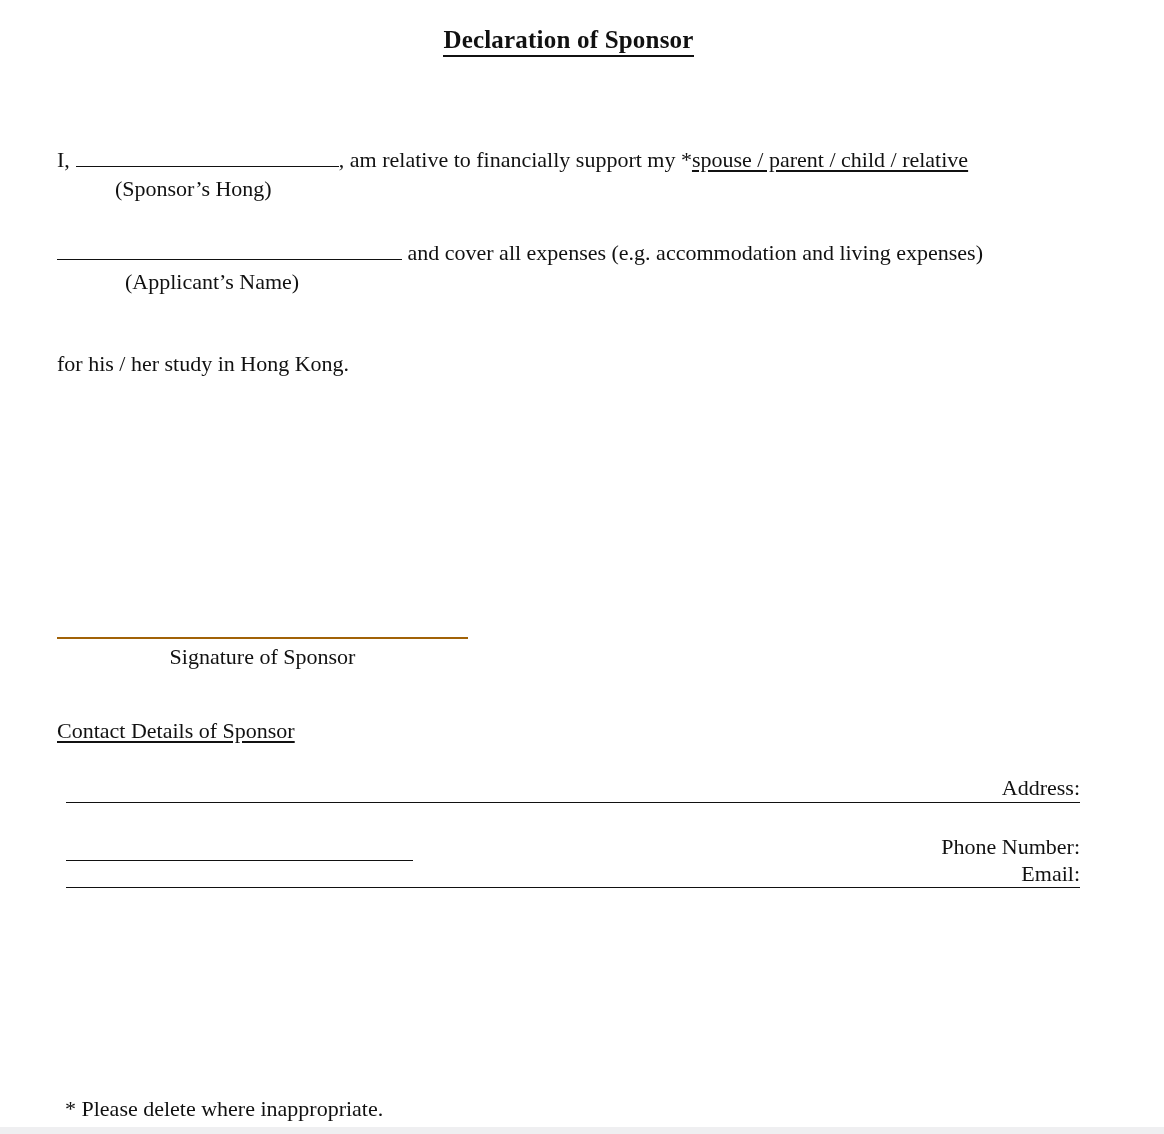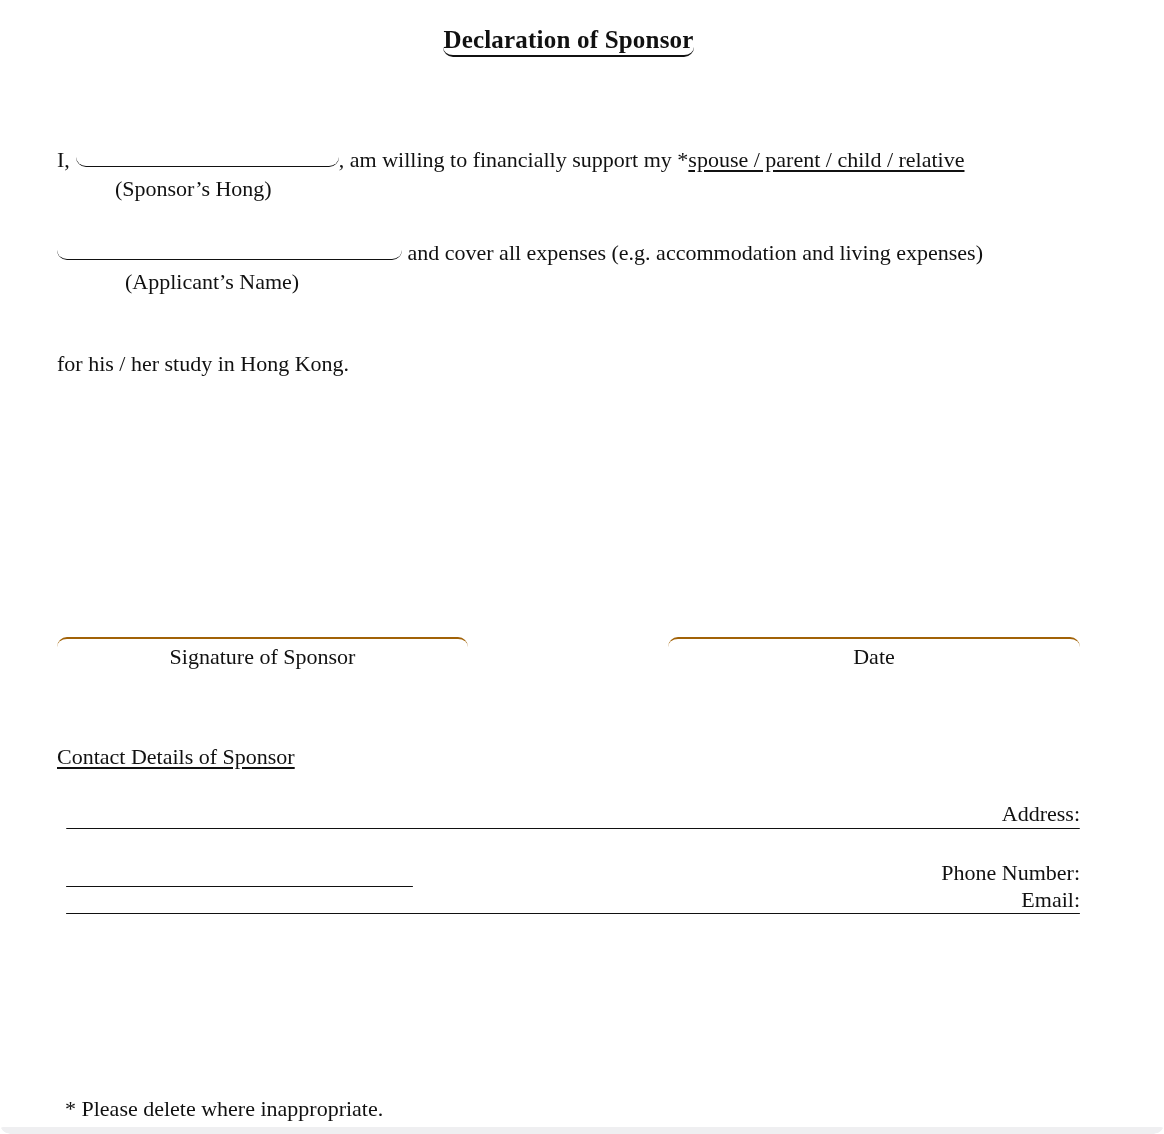--- a/index.html
+++ b/index.html
@@ -1,15 +1,15 @@
 <!DOCTYPE html>
 <html><head>
 <meta charset="utf-8">
 <style>
-  * { margin: 0; padding: 0; box-sizing: border-box; border-radius: 10px; }
+  * { margin: 0; padding: 0; box-sizing: border-box; }
   html, body { background: #ffffff; }
   .page {
     position: relative;
     width: 1164px;
     height: 1134px;
     background: #ffffff;
     font-family: "Liberation Serif", "DejaVu Serif", serif;
     font-size: 22px;
     color: #111111;
     overflow: hidden;
@@ -52,21 +52,21 @@
     justify-content: space-between;
   }
   .sig-box {
     border-top: 2px solid #a16207;
     text-align: center;
     padding-top: 5px;
   }
   .sig-box.left { width: 411px; }
   .sig-box.right { width: 412px; }
   .contact-heading {
-    margin-top: 74px;
+    margin-top: 48px;
   }
   .contact-heading span {
     text-decoration: underline;
     text-underline-offset: 3px;
   }
   .field-row {
     display: flex;
     align-items: flex-end;
     margin-top: 31px;
     height: 28px;
@@ -97,37 +97,34 @@
 <body>
 
 <div class="page">
   <div class="content">
 
     <div class="doc-title-wrap">
       <span class="doc-title">Declaration of Sponsor</span>
     </div>
 
     <div class="para para-1">
-      <span>I,</span><span class="blank blank-sponsor"></span><span>, am willing to financially support my *</span><span class="alt-underline">spouse / parent / child / relative</span>
+      <span>I,</span><span class="blank blank-sponsor"></span><span>, am relative to financially support my *</span><span class="alt-underline">spouse / parent / child / relative</span>
     </div>
     <div class="under-label-1">(Sponsor’s Hong)</div>
 
     <div class="para para-2">
       <span class="blank blank-applicant"></span><span> and cover all expenses (e.g. accommodation and living expenses)</span>
     </div>
     <div class="under-label-2">(Applicant’s Name)</div>
 
     <div class="para para-3">for his / her study in Hong Kong.</div>
 
     <div class="sig-row">
       <div class="sig-box left">
         <div>Signature of Sponsor</div>
-      </div>
-      <div class="sig-box right">
-        <div>Date</div>
       </div>
     </div>
 
     <div class="contact-heading">
       <span>Contact Details of Sponsor</span>
     </div>
 
     <div class="field-row">
       <span class="field-label">Address:</span>
       <span class="fill fill-grow"></span>

